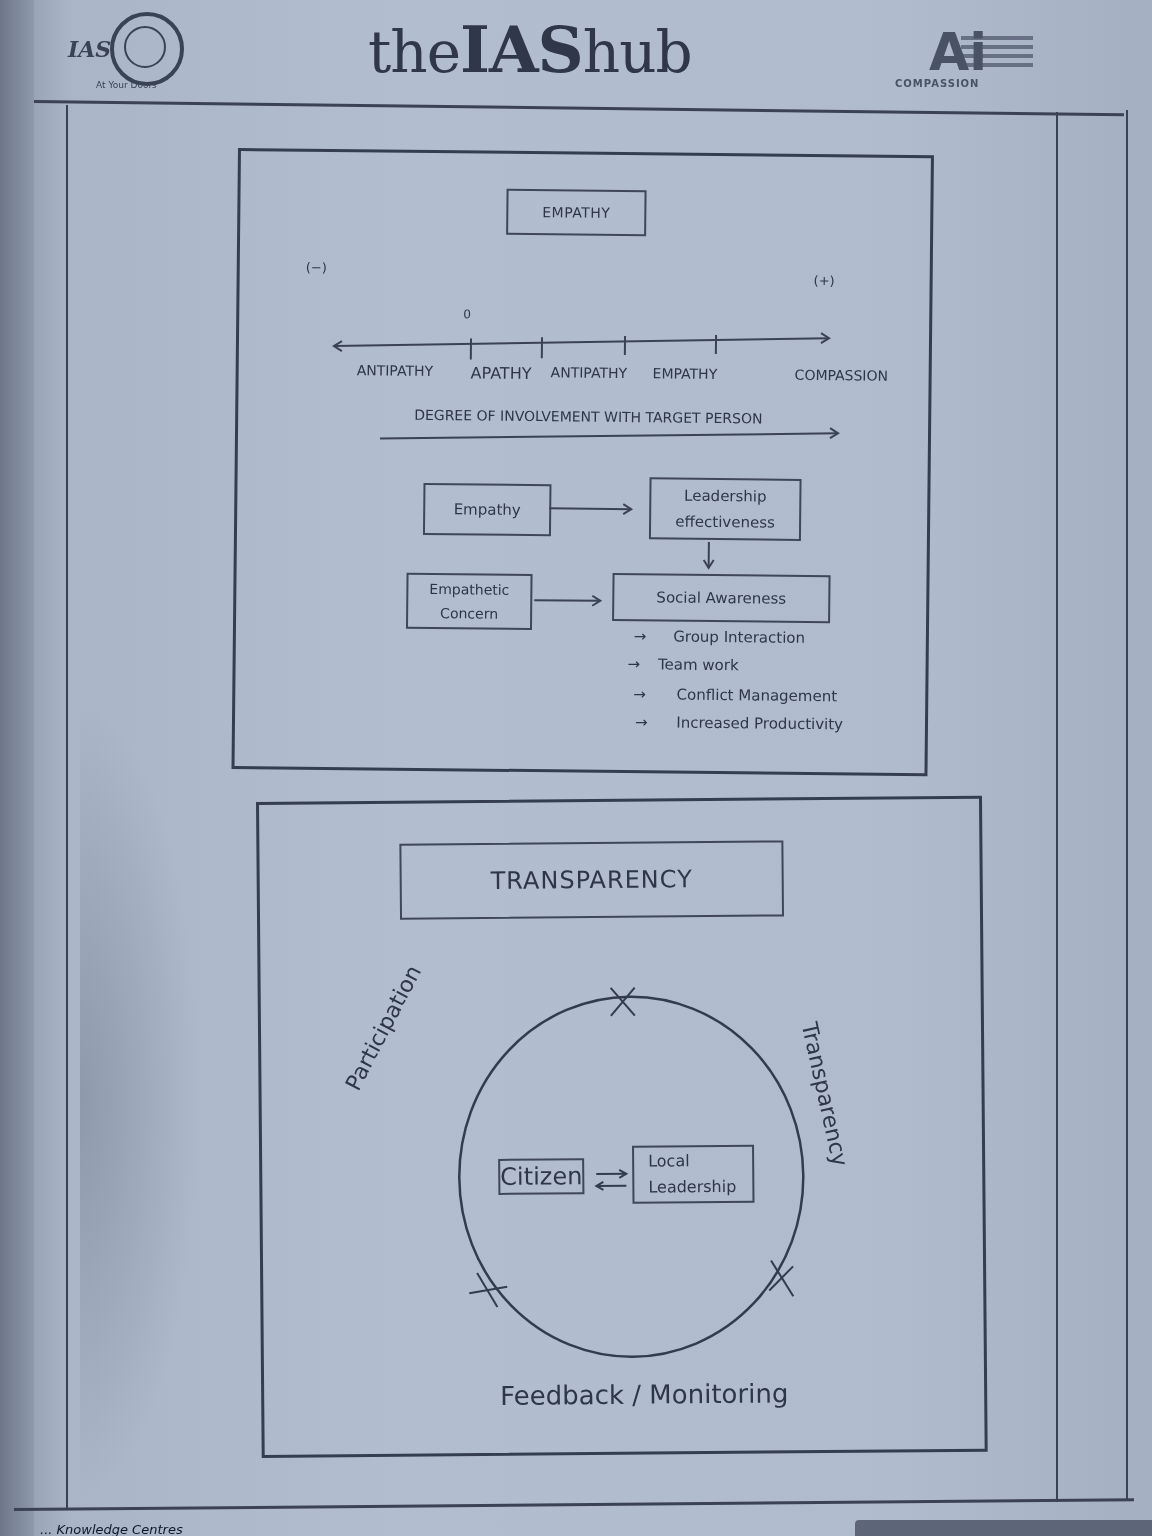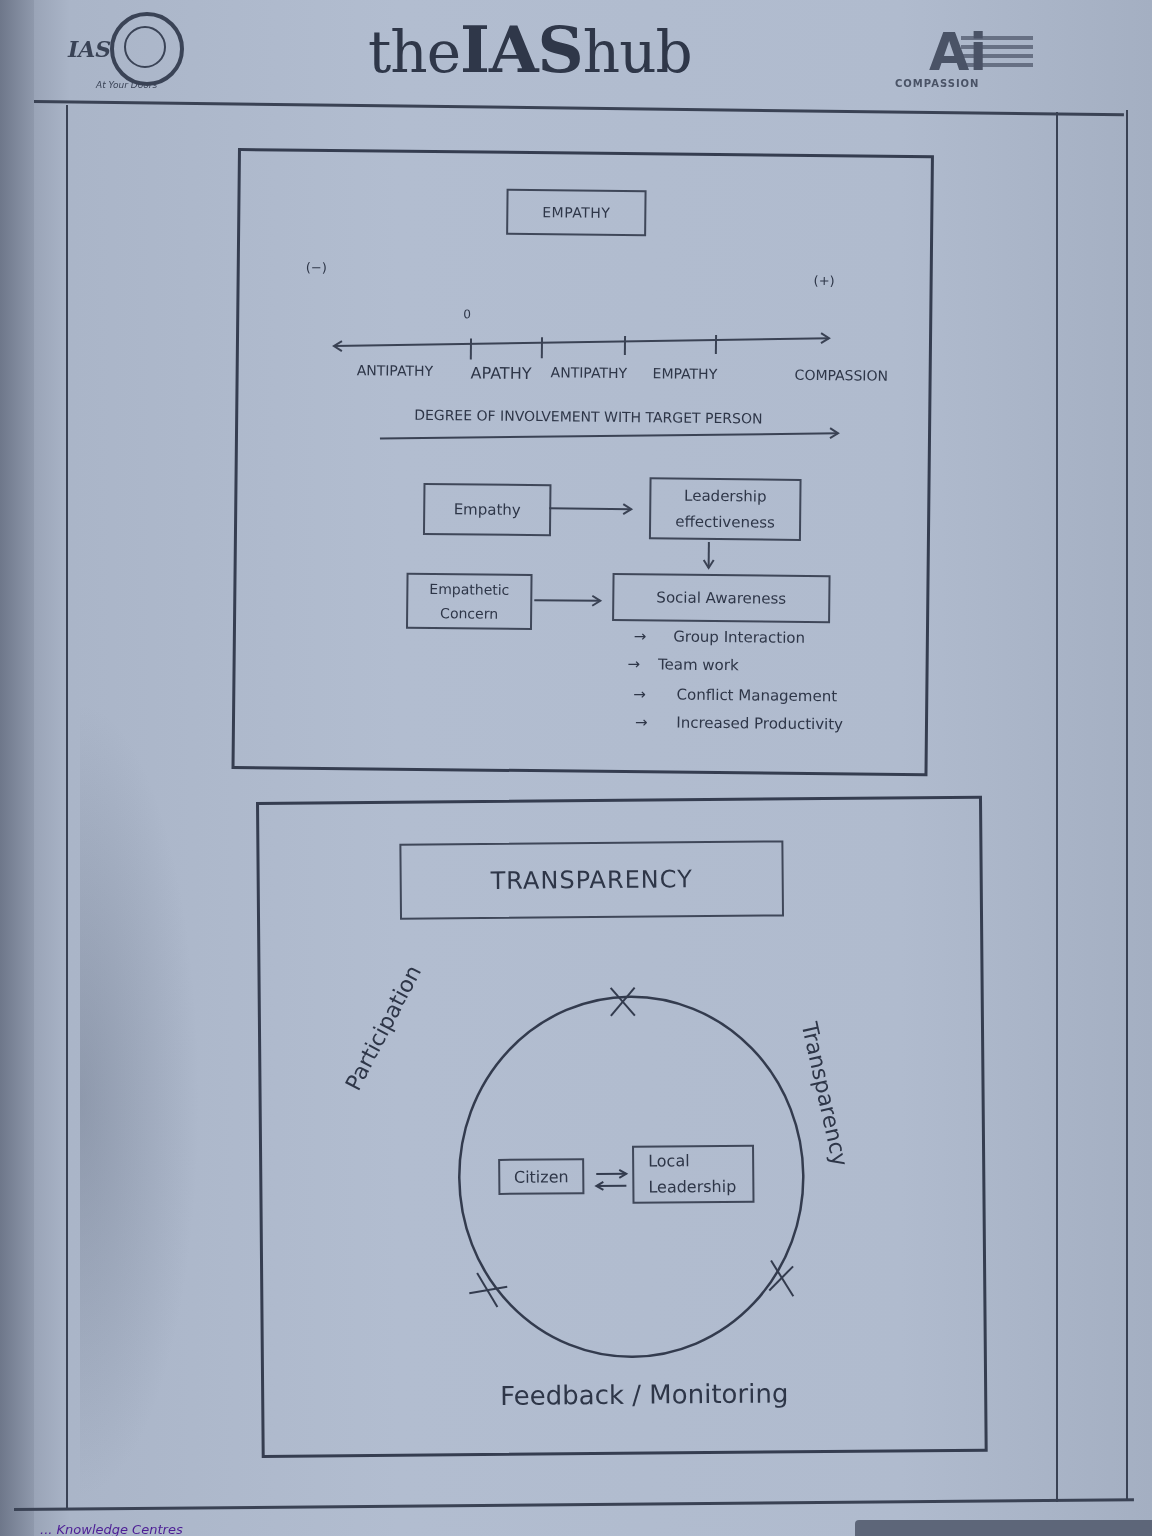--- a/index.html
+++ b/index.html
@@ -34,32 +34,32 @@
     border: 4px solid #3a4356; border-radius: 50%;
   }
   .logo-left .inner {
     position: absolute; left: 56px; top: 18px; width: 38px; height: 38px;
     border: 2px solid #3a4356; border-radius: 50%;
   }
   .logo-left .ias {
     position: absolute; left: 0; top: 28px; font-family: "DejaVu Serif", serif;
     font-weight: bold; font-style: italic; font-size: 22px; color: #3a4356;
   }
-  .logo-left .tag { position: absolute; left: 28px; top: 72px; font-size: 9px; font-style: italic; color: #3a4356; }
+  .logo-left .tag { position: absolute; left: 28px; top: 72px; font-size: 9px; color: #3a4356; }
   .logo-right { position: absolute; left: 895px; top: 22px; width: 150px; height: 80px; }
   .logo-right .ai { position: absolute; left: 0; top: 0; font-family: "DejaVu Sans", sans-serif; font-weight: bold; font-size: 52px; color: #4a5366; margin-left: 34px; }
   .logo-right .lines { position: absolute; left: 66px; top: 14px; width: 72px; }
   .logo-right .lines div { height: 4px; background: #4a5366; margin-bottom: 5px; opacity: 0.7; }
   .logo-right .sub { position: absolute; left: 0; top: 56px; font-size: 10px; font-weight: bold; color: #4a5366; letter-spacing: 1px; }
   .header-rule { position: absolute; left: 34px; top: 100px; width: 1090px; height: 3px; background: #3a4254; transform: rotate(0.7deg); transform-origin: left; }
   .frame-left { position: absolute; left: 66px; top: 105px; width: 2px; height: 1405px; background: #3a4254; }
   .frame-right { position: absolute; left: 1056px; top: 112px; width: 2px; height: 1390px; background: #3a4254; }
   .frame-right2 { position: absolute; left: 1126px; top: 110px; width: 2px; height: 1390px; background: #3a4254; }
   .bottom-rule { position: absolute; left: 14px; top: 1508px; width: 1120px; height: 3px; background: #3a4254; transform: rotate(-0.5deg); transform-origin: left; }
-  .footer-text { position: absolute; left: 40px; top: 1522px; font-size: 13px; font-style: italic; color: #4c1d95; }
+  .footer-text { position: absolute; left: 40px; top: 1522px; font-size: 13px; font-style: italic; color: #0f172a; }
   .footer-bar { position: absolute; left: 855px; top: 1520px; width: 297px; height: 16px; background: #5d6679; border-radius: 4px 0 0 0; }
 
   
   .hand { font-family: "DejaVu Sans", sans-serif; color: #2e3648; }
   .panel { position: absolute; border: 3px solid #353d50; }
   .box { position: absolute; border: 2px solid #3f4759; display: flex; align-items: center; justify-content: center; text-align: center; }
   svg { position: absolute; overflow: visible; }
   .lbl { position: absolute; white-space: nowrap; }
 </style>
 </head>
@@ -187,21 +187,21 @@
     <line x1="206" y1="490" x2="244" y2="484" stroke="#333b4e" stroke-width="2"></line>
     <line x1="508" y1="460" x2="530" y2="496" stroke="#333b4e" stroke-width="2"></line>
     <line x1="530" y1="466" x2="506" y2="490" stroke="#333b4e" stroke-width="2"></line>
 
     <line x1="334" y1="372" x2="364" y2="372" stroke="#333b4e" stroke-width="2"></line>
     <polyline points="357,368 364,372 357,376" fill="none" stroke="#333b4e" stroke-width="2"></polyline>
     <line x1="334" y1="384" x2="364" y2="384" stroke="#333b4e" stroke-width="2"></line>
     <polyline points="341,380 334,384 341,388" fill="none" stroke="#333b4e" stroke-width="2"></polyline>
   </svg>
 
-  <div class="box" style="left:236px; top:356px; width:82px; height:32px; font-size:16px;">
+  <div class="box" style="left:236px; top:356px; width:82px; height:32px; font-size:24px;">
     <span>Citizen</span>
   </div>
   <div class="box" style="left:370px; top:344px; width:122px; height:58px; font-size:16px; flex-direction:column; align-items:flex-start; padding-left:14px; box-sizing:border-box; line-height:26px;">
     <span>Local</span>
     <span>Leadership</span>
   </div>
 
   <div class="lbl" style="left:90px; top:272px; font-size:22px; transform:rotate(-62deg); transform-origin:left center;">Participation</div>
   <div class="lbl" style="left:548px; top:210px; font-size:22px; transform:rotate(78deg); transform-origin:left center;">Transparency</div>
   <div class="lbl" style="left:236px; top:578px; font-size:26px;">Feedback / Monitoring</div>

